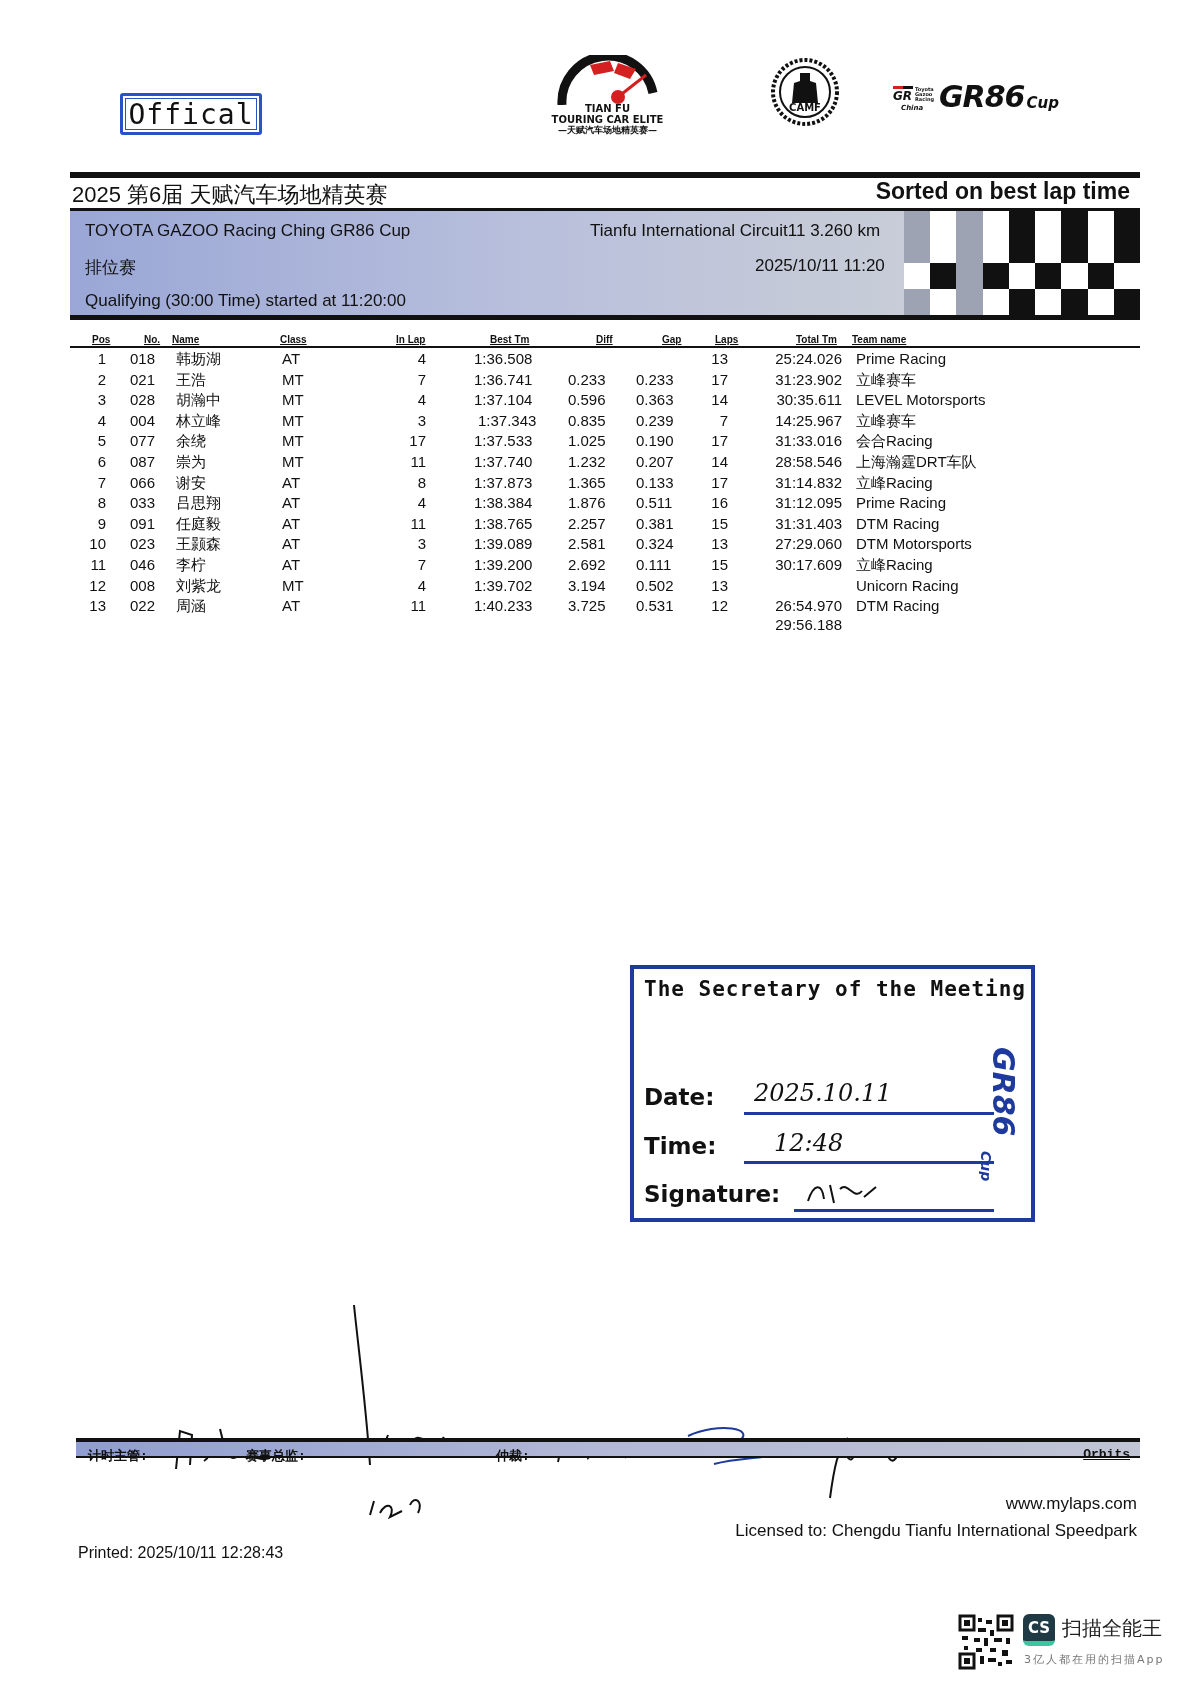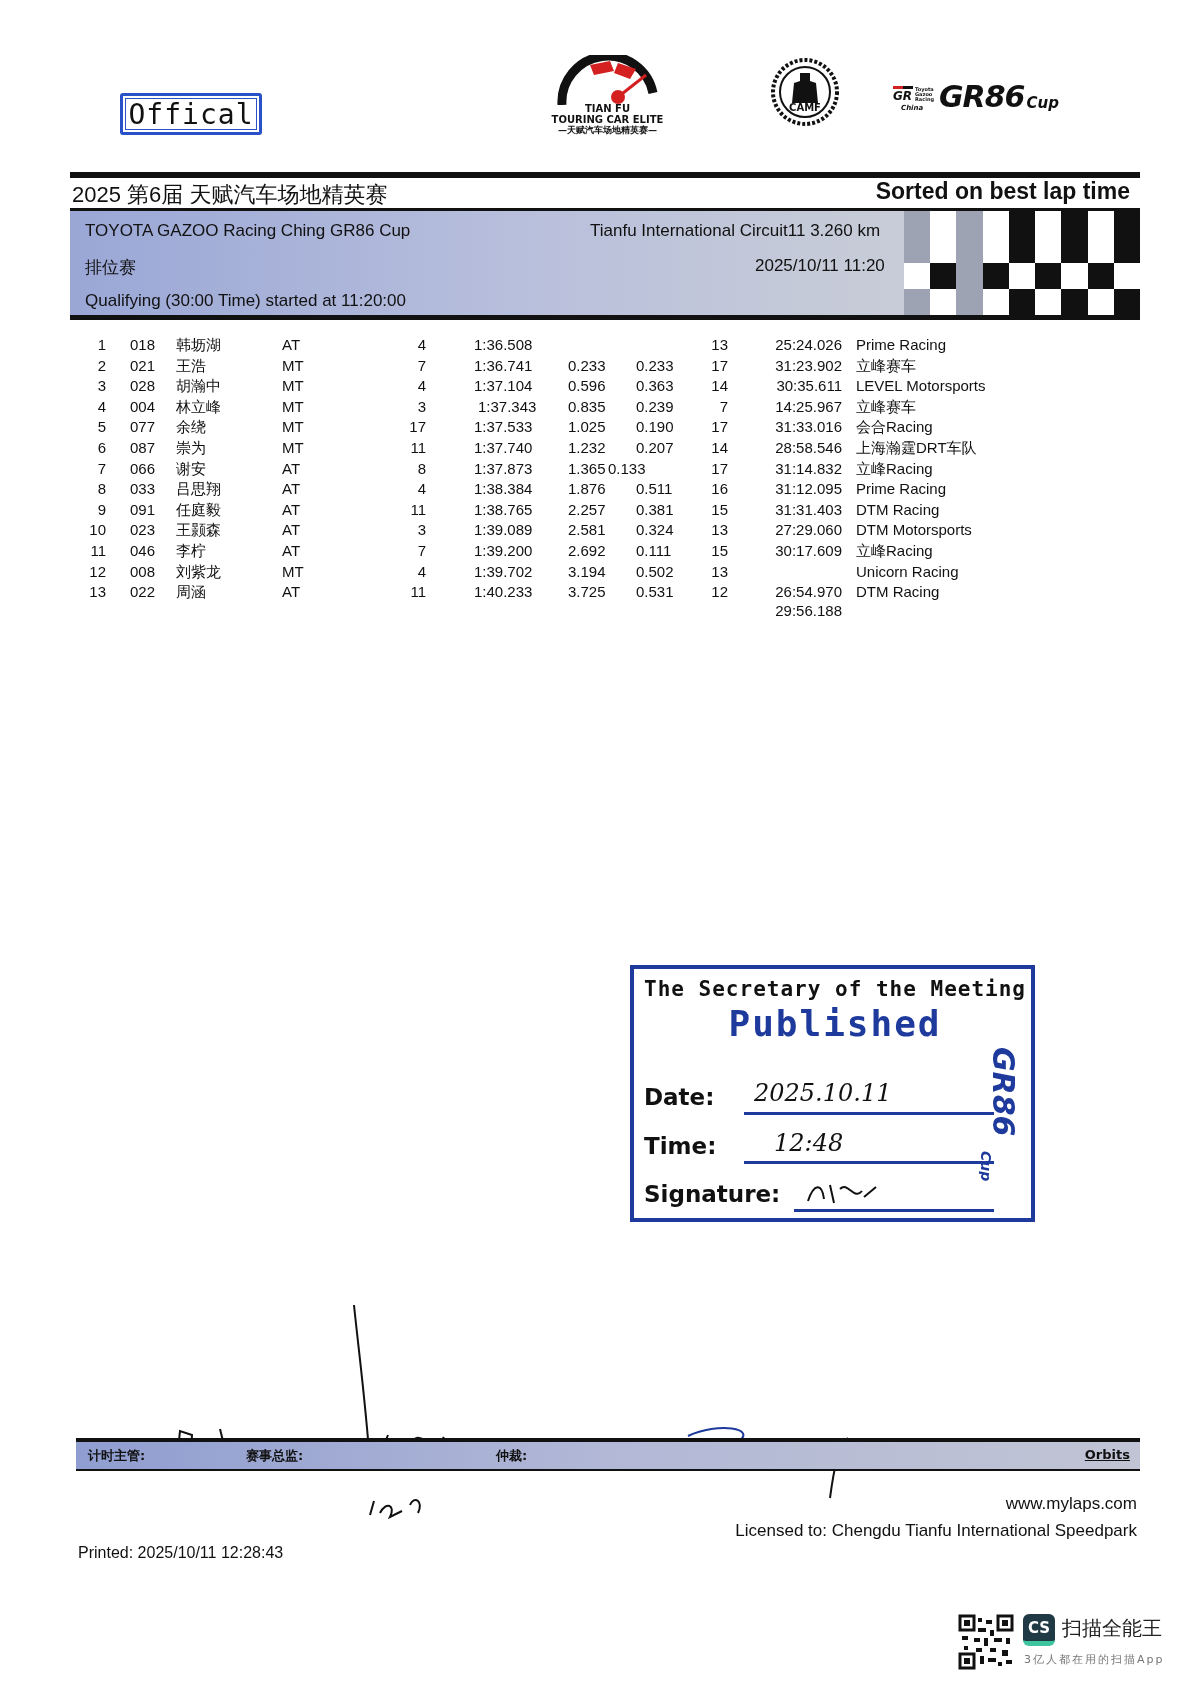--- a/index.html
+++ b/index.html
@@ -57,23 +57,23 @@
   .stamp .inner { position: absolute; left: 10px; top: 8px; font-family: "DejaVu Sans Mono", "Liberation Mono", monospace; text-align: center; }
   .stamp .sec { font-size: 21px; font-weight: bold; color: #111; letter-spacing: 1px; }
   .stamp .pub { font-size: 36px; font-weight: bold; color: #1d3a9c; letter-spacing: 2px; margin-top: 2px; }
   .stamp .fld { position: absolute; left: 10px; font-size: 23px; font-weight: bold; color: #111; }
   .stamp .uline { position: absolute; height: 3px; background: #1d3a9c; }
   .stamp .hand { position: absolute; font-family: "DejaVu Serif", serif; font-style: italic; font-size: 24px; color: #111; }
   .stamp .vert { position: absolute; right: 12px; top: 70px; width: 40px; height: 170px; }
 
   
   .foot-bar {
-    left: 76px; top: 1438px; width: 1064px; height: 33px;
+    left: 76px; top: 1438px; width: 1064px; height: 20px;
     background: linear-gradient(90deg, #8f9dd0, #b2b8d6 50%, #c0c4d4);
-    border-top: 4px solid #111; border-bottom: 2px solid #111;
+    border-top: 4px solid #111; border-bottom: 2px solid #111; font-family: Liberation Mono, monospace;
   }
   .foot-lbl { position: absolute; top: 5px; font-size: 13px; font-weight: bold; color: #111; }
   .mylaps { right: 53px; top: 1494px; font-size: 17px; font-family: "Liberation Sans", sans-serif; }
   .licensed { right: 53px; top: 1521px; font-size: 17px; font-family: "Liberation Sans", sans-serif; }
   .printed { left: 78px; top: 1544px; font-size: 16px; font-family: "Liberation Sans", sans-serif; }
 
   
   .qr { left: 958px; top: 1614px; width: 56px; height: 56px; }
   .cs-logo { left: 1023px; top: 1614px; width: 32px; height: 32px; background: #1f3a44; border-radius: 6px; color: #fff; font-weight: bold; font-size: 15px; display: flex; align-items: center; justify-content: center; border-bottom: 5px solid #3fc4a0; }
   .cs-name { left: 1062px; top: 1615px; font-size: 20px; color: #222; }
@@ -170,20 +170,33 @@
       <div class="w"></div>
       <div class="b"></div>
       <div class="w"></div>
       <div class="b"></div>
       <div class="w"></div>
       <div class="b"></div>
   </div>
 </div>
 
 <div class="abs tbl">
+  <div class="th-row">
+    <span class="th" style="left:22px;">Pos</span>
+    <span class="th" style="left:74px;">No.</span>
+    <span class="th" style="left:102px;">Name</span>
+    <span class="th" style="left:210px;">Class</span>
+    <span class="th" style="left:326px;">In Lap</span>
+    <span class="th" style="left:420px;">Best Tm</span>
+    <span class="th" style="left:526px;">Diff</span>
+    <span class="th" style="left:592px;">Gap</span>
+    <span class="th" style="left:645px;">Laps</span>
+    <span class="th" style="left:726px;">Total Tm</span>
+    <span class="th" style="left:782px;">Team name</span>
+  </div>
 
   <div id="rows">
   <div class="tr">
     <span class="td r" style="left:10px; width:26px;">1</span>
     <span class="td" style="left:60px;">018</span>
     <span class="td" style="left:106px;">韩坜湖</span>
     <span class="td" style="left:212px;">AT</span>
     <span class="td r" style="left:300px; width:56px;">4</span>
     <span class="td" style="left:404px;">1:36.508</span>
     <span class="td" style="left:498px;"></span>
@@ -264,21 +277,21 @@
   </div>
 
   <div class="tr">
     <span class="td r" style="left:10px; width:26px;">7</span>
     <span class="td" style="left:60px;">066</span>
     <span class="td" style="left:106px;">谢安</span>
     <span class="td" style="left:212px;">AT</span>
     <span class="td r" style="left:300px; width:56px;">8</span>
     <span class="td" style="left:404px;">1:37.873</span>
     <span class="td" style="left:498px;">1.365</span>
-    <span class="td" style="left:538px;text-align:center;">0.133</span>
+    <span class="td" style="left:566px;text-align:center;">0.133</span>
     <span class="td r" style="left:610px; width:48px;">17</span>
     <span class="td r" style="left:680px; width:92px;">31:14.832</span>
     <span class="td" style="left:786px;">立峰Racing</span>
   </div>
 
   <div class="tr">
     <span class="td r" style="left:10px; width:26px;">8</span>
     <span class="td" style="left:60px;">033</span>
     <span class="td" style="left:106px;">吕思翔</span>
     <span class="td" style="left:212px;">AT</span>
@@ -359,21 +372,20 @@
     <span class="td r" style="left:610px; width:48px;">12</span>
     <span class="td r" style="left:680px; width:92px;">26:54.970</span>
     <span class="td" style="left:786px;">DTM Racing</span>
   </div>
 </div>
 </div>
 
 <div class="abs stamp">
   <div class="inner">
     <div class="sec">The Secretary of the Meeting</div>
-    <div class="pub">Published</div>
   </div>
   <div class="fld" style="top:115px;">Date:</div>
   <div class="uline" style="left:110px; top:143px; width:250px;"></div>
   <div class="hand" style="left:120px; top:110px;">2025.10.11</div>
 
   <div class="fld" style="top:164px;">Time:</div>
   <div class="uline" style="left:110px; top:192px; width:250px;"></div>
   <div class="hand" style="left:140px; top:160px;">12:48</div>
 
   <div class="fld" style="top:212px;">Signature:</div>

